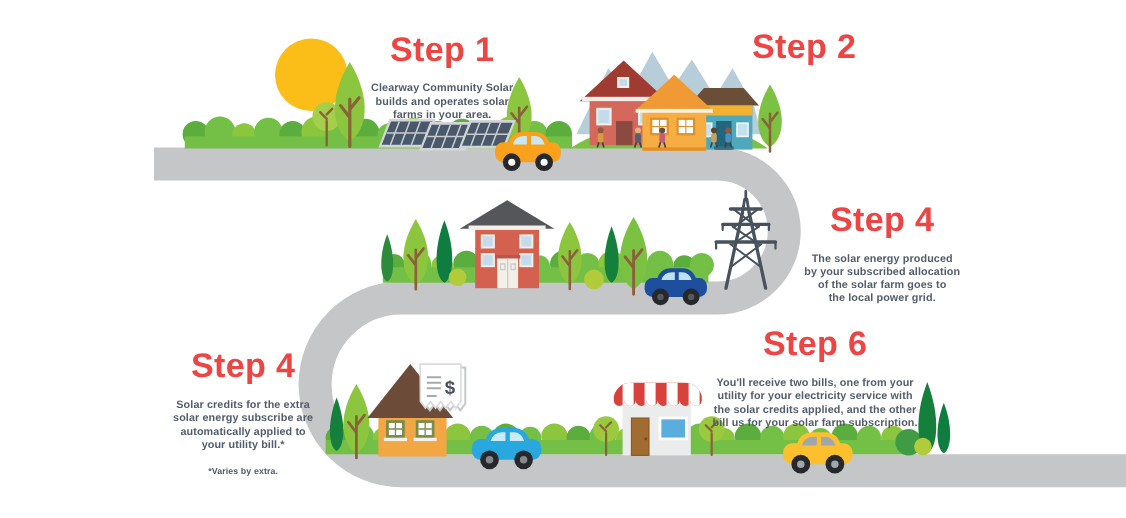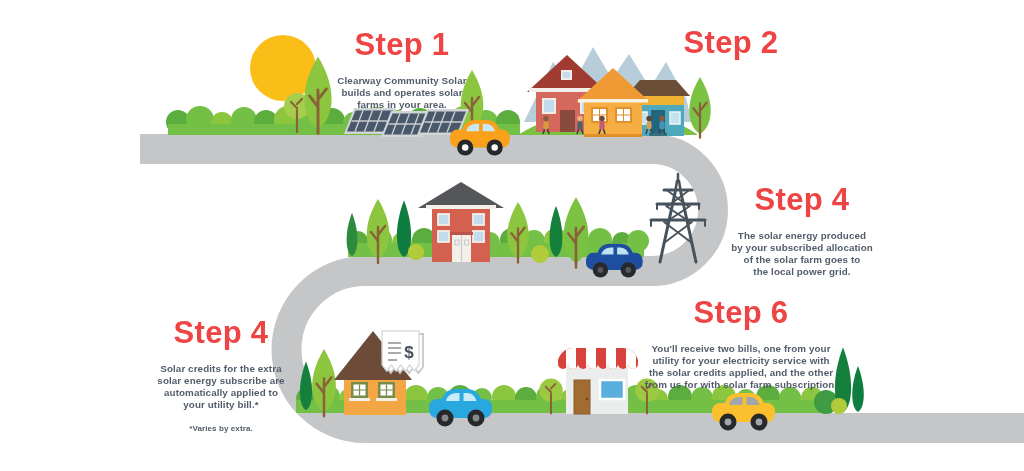--- a/index.html
+++ b/index.html
@@ -355,15 +355,15 @@
 solar energy subscribe are
 automatically applied to
 your utility bill.*</p>
     <p class="footnote">*Varies by extra.</p>
   </div>
   <div class="step" id="step5">
     <h2>Step 6</h2>
     <p>You'll receive two bills, one from your
 utility for your electricity service with
 the solar credits applied, and the other
-from us for with solar farm subscription.</p>
+bill us for your solar farm subscription.</p>
   </div>
 </div>
 
 </body></html>

